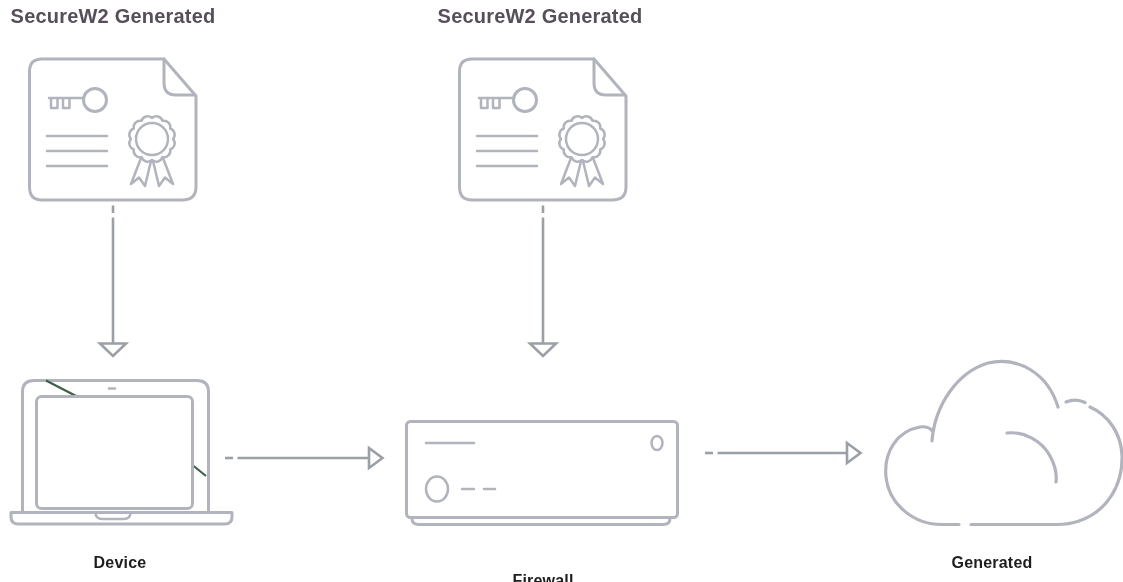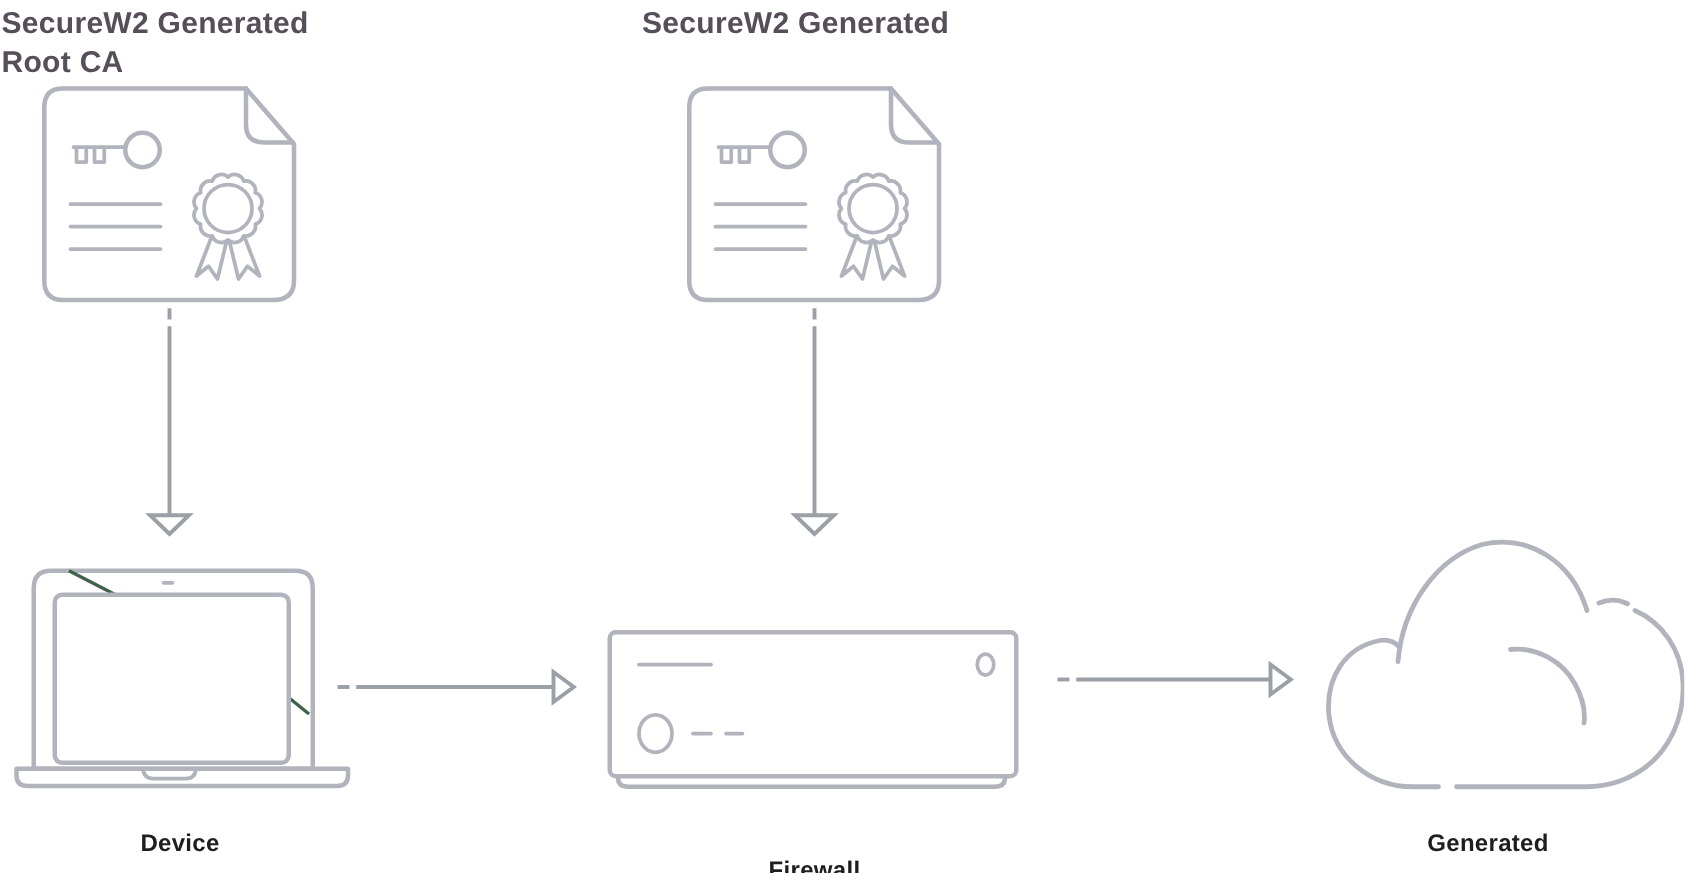--- a/index.html
+++ b/index.html
@@ -10,21 +10,21 @@
     --artifact-green:#3f6049;
     --bg:#ffffff;
   }
   html,body{margin:0;padding:0;background:var(--bg);}
   .canvas{
     position:relative;width:1123px;height:582px;background:var(--bg);
     overflow:hidden;font-family:"Liberation Sans",sans-serif;
   }
   .abs{position:absolute;}
   .ca-label{
-    width:224px;
+    width:224px;text-align:center;
     font-weight:bold;font-size:20px;line-height:26px;
     color:var(--ca-label-color);letter-spacing:0.2px;
   }
   .node-label{
     width:124px;text-align:center;
     font-weight:bold;font-size:16px;
     color:var(--node-label-color);letter-spacing:0.2px;
   }
   svg{display:block;overflow:visible;}
   .ic{fill:none;stroke:var(--icon-stroke);stroke-width:3;stroke-linecap:round;stroke-linejoin:round;}
@@ -33,21 +33,20 @@
   .ar{fill:none;stroke:var(--arrow-stroke);stroke-width:2.6;stroke-linecap:butt;stroke-linejoin:miter;}
   .gr{fill:none;stroke:var(--artifact-green);stroke-width:2.2;stroke-linecap:butt;}
 </style>
 </head>
 <body>
 
 <div class="canvas">
 
   <div class="abs ca-label" style="left:1px;top:3px;">
     <div>SecureW2 Generated</div>
-    <div>Root CA</div>
   </div>
 
   <div class="abs ca-label" style="left:428px;top:3px;">
     <div>SecureW2 Generated</div>
   </div>
 
   <svg class="abs" style="left:27px;top:57px;" width="172" height="146" viewBox="0 0 172 146">
     <path class="ic" d="M137,2 H15 Q2.5,2 2.5,14.5 V130 Q2.5,143 15,143 H155 Q169,143 169,130 V39 L137,2"></path>
     <path class="ic" d="M137,2 V26 Q137,38 149,38 H168"></path>
     <circle class="ic" cx="68" cy="43" r="11.5"></circle>

